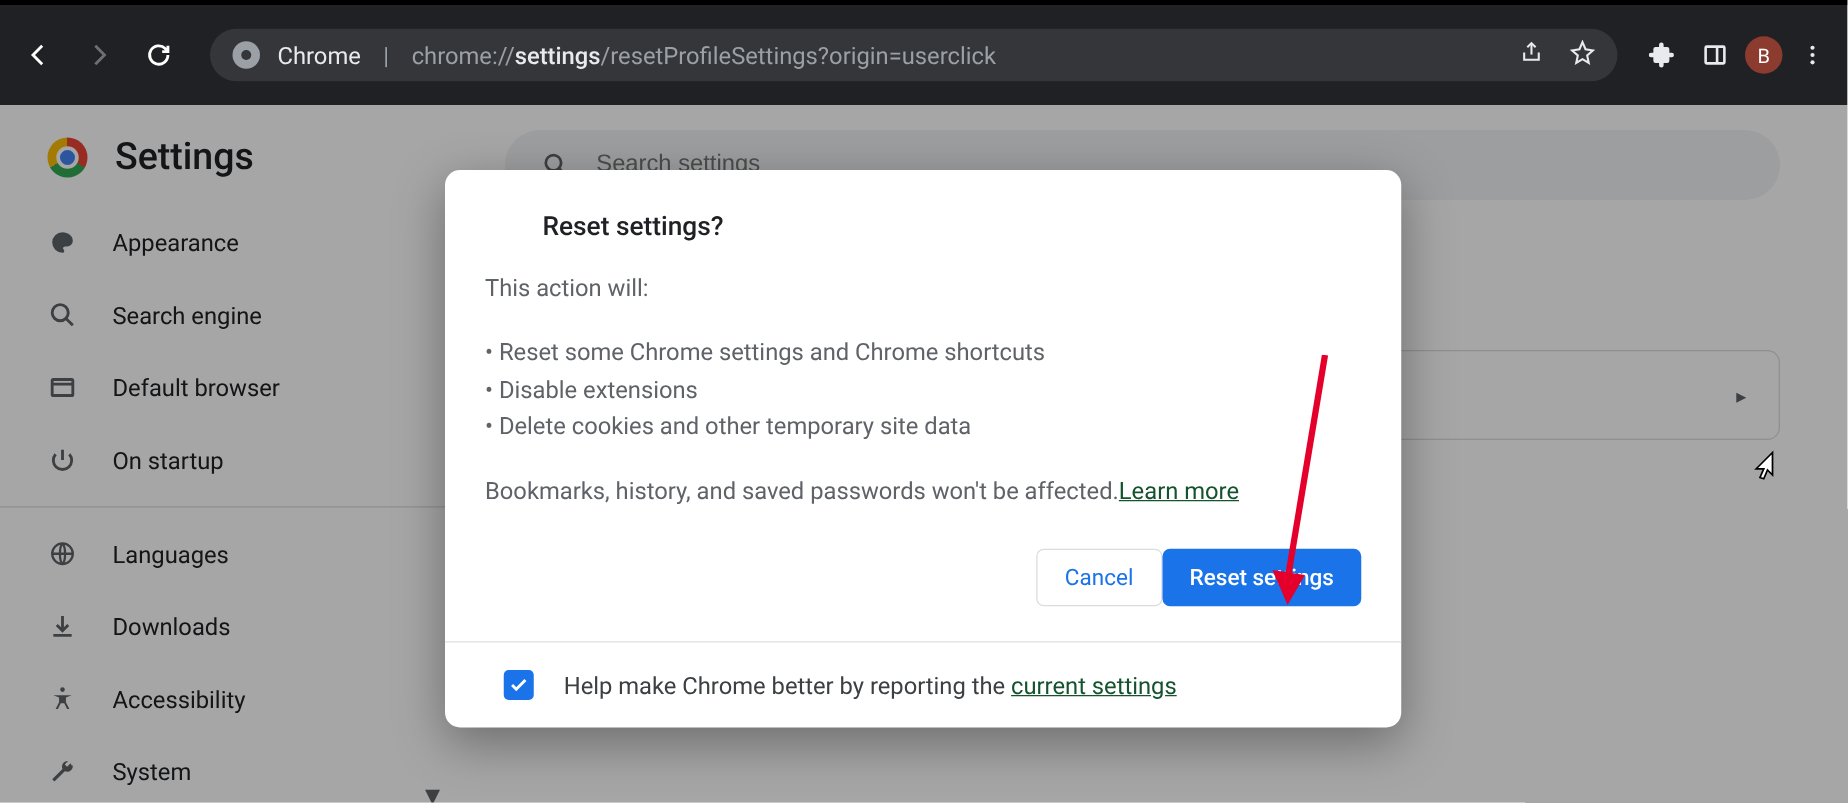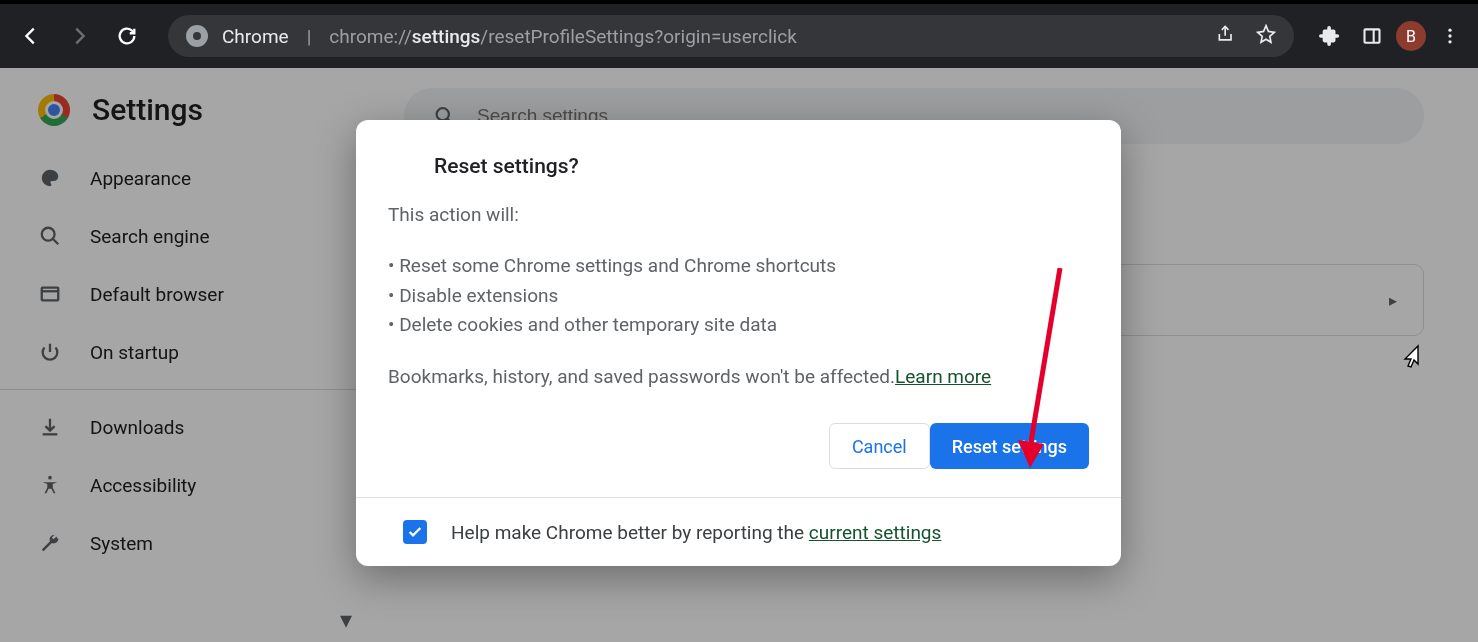--- a/index.html
+++ b/index.html
@@ -1,20 +1,20 @@
 <!DOCTYPE html>
 <html><head>
 <meta charset="utf-8">
 <style>
   * { box-sizing: border-box; margin: 0; padding: 0; }
   html, body { width: 1478px; height: 642px; font-family: "Segoe UI", Roboto, Arial, sans-serif; overflow: hidden; background:#fff; }
 
   
   .chrome-bar {
-    height: 68px; background:#202124; display:flex; align-items:center;
+    height: 84px; background:#202124; display:flex; align-items:center;
     padding:0 10px; gap:6px; border-top:4px solid #000;
   }
   .nav-btn {
     width:42px; height:42px; border-radius:50%; background:transparent;
     display:flex; align-items:center; justify-content:center; color:#fff;
     font-size:22px;
   }
   .nav-btn.disabled { opacity:.35; }
   .omnibox {
     flex:1; height:42px; background:#35363a; border-radius:21px;
@@ -225,20 +225,29 @@
         <svg width="22" height="22" viewBox="0 0 24 24" fill="none" stroke="#5f6368" stroke-width="2.5">
             <path d="M12 3v9"></path>
             <path d="M6 7a8 8 0 1 0 12 0"></path>
           </svg>
       </span>
       <span>On startup</span>
     </div>
 
     <div class="side-divider"></div>
 
+    <div class="side-item">
+      <span class="sicon">
+        <svg width="22" height="22" viewBox="0 0 24 24" fill="none" stroke="#5f6368" stroke-width="2">
+            <circle cx="12" cy="12" r="9"></circle>
+            <path d="M3 12h18M12 3c3 3 3 15 0 18M12 3c-3 3-3 15 0 18"></path>
+          </svg>
+      </span>
+      <span>Languages</span>
+    </div>
     <div class="side-item">
       <span class="sicon">
         <svg width="22" height="22" viewBox="0 0 24 24" fill="none" stroke="#5f6368" stroke-width="2.5">
             <path d="M12 3v12"></path>
             <path d="M7 11l5 5 5-5"></path>
             <path d="M4 20h16"></path>
           </svg>
       </span>
       <span>Downloads</span>
     </div>

